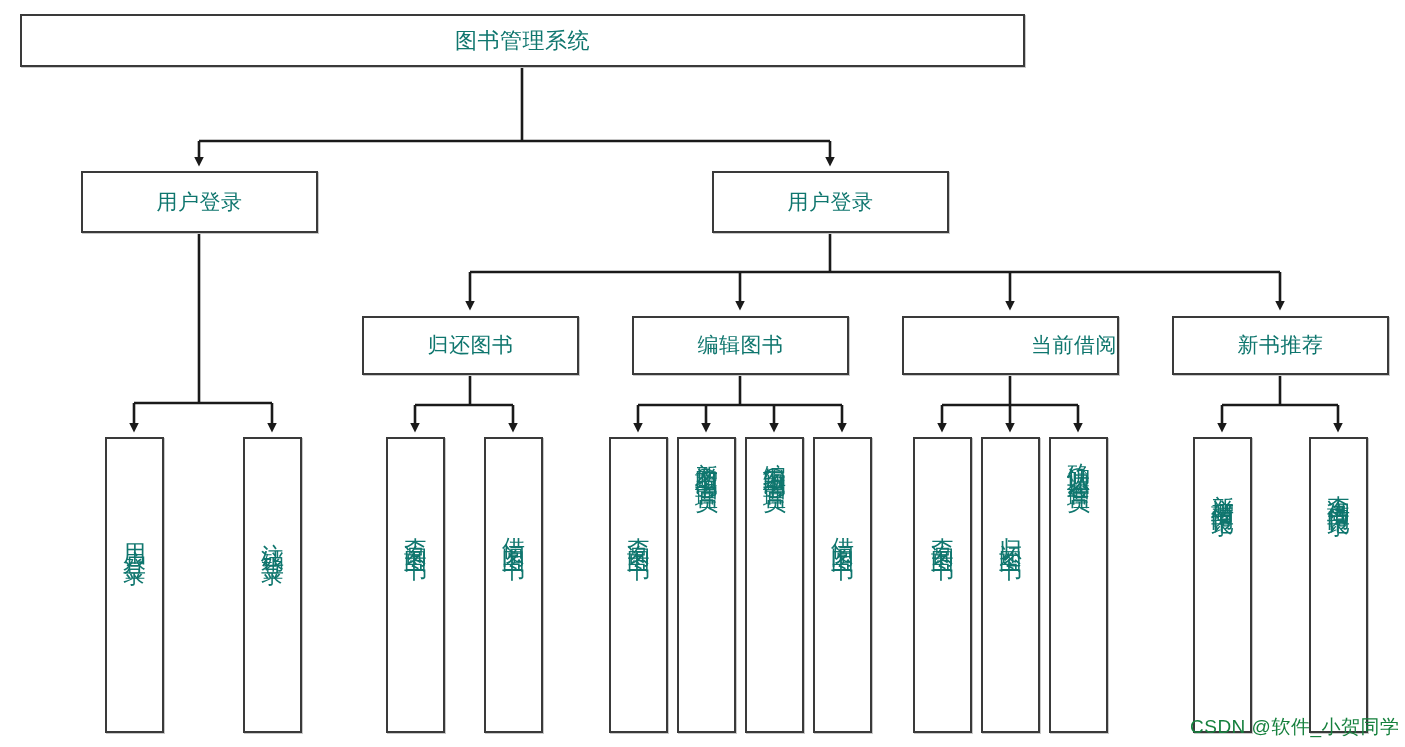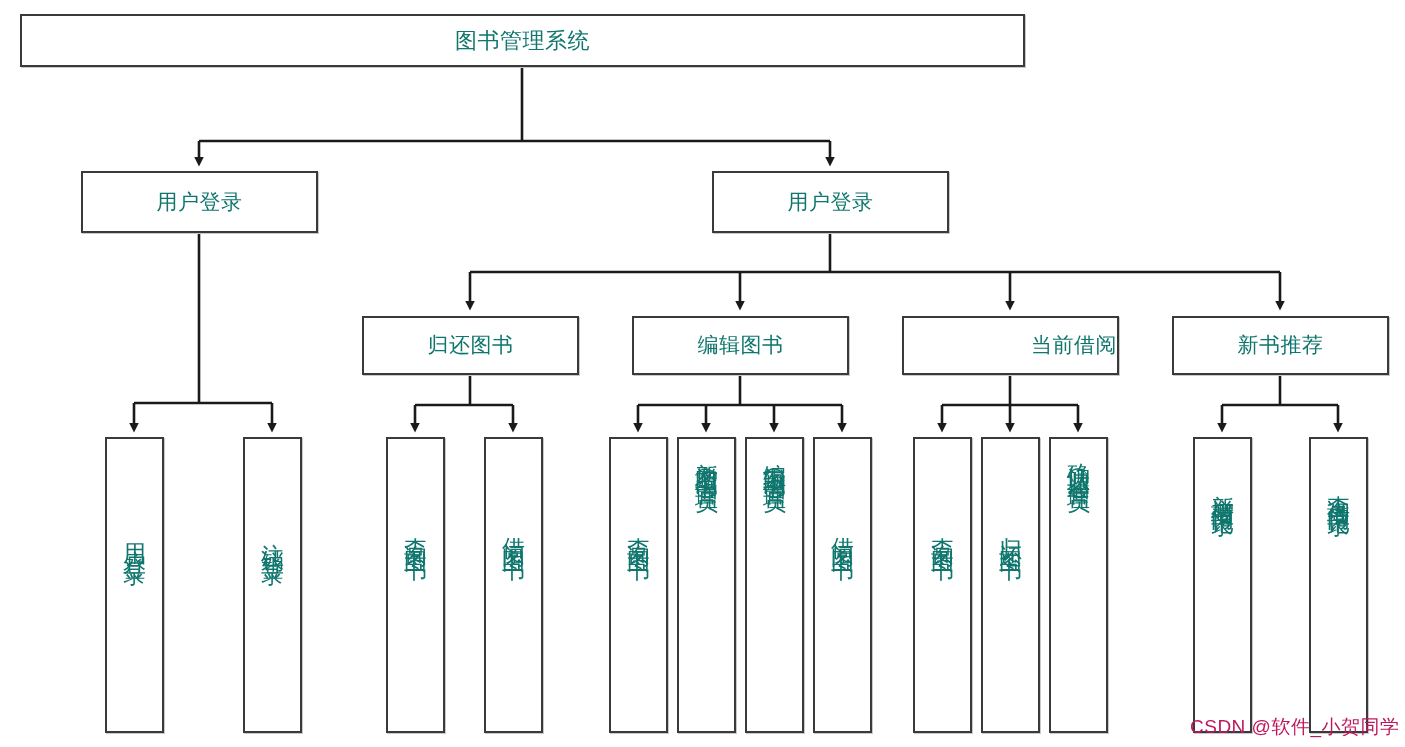--- a/index.html
+++ b/index.html
@@ -47,21 +47,21 @@
     line-height:1.0;
     letter-spacing:7px;
     white-space:nowrap;
   }
   .node.v.tall .label{letter-spacing:4px;}
 
   .watermark{
     position:absolute;
     left:1190px;top:714px;
     font-size:19px;
-    color:#be185d;
+    color:#15803d;
     white-space:nowrap;
     letter-spacing:0.5px;
     font-family:"Liberation Sans","DejaVu Sans",sans-serif;
   }
 </style>
 </head>
 <body>
 
 <div id="canvas">
 

